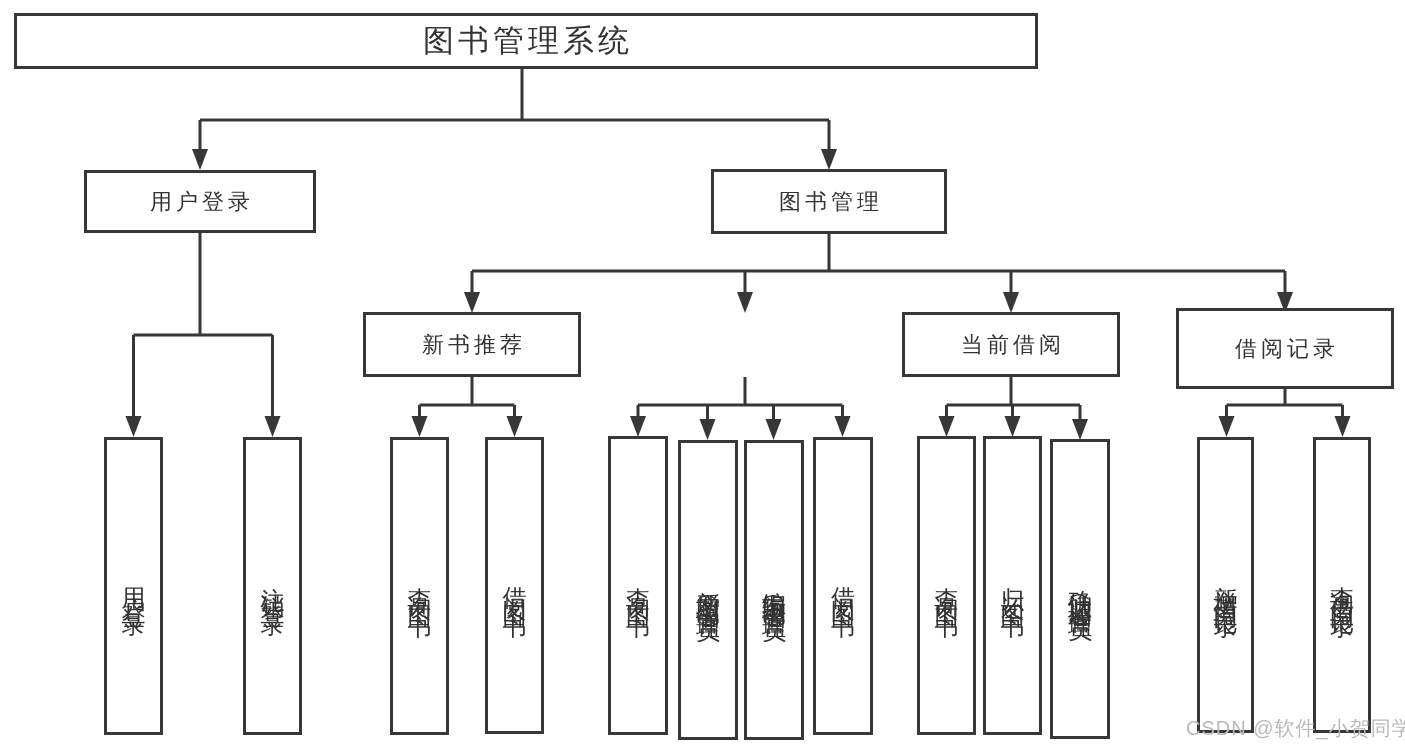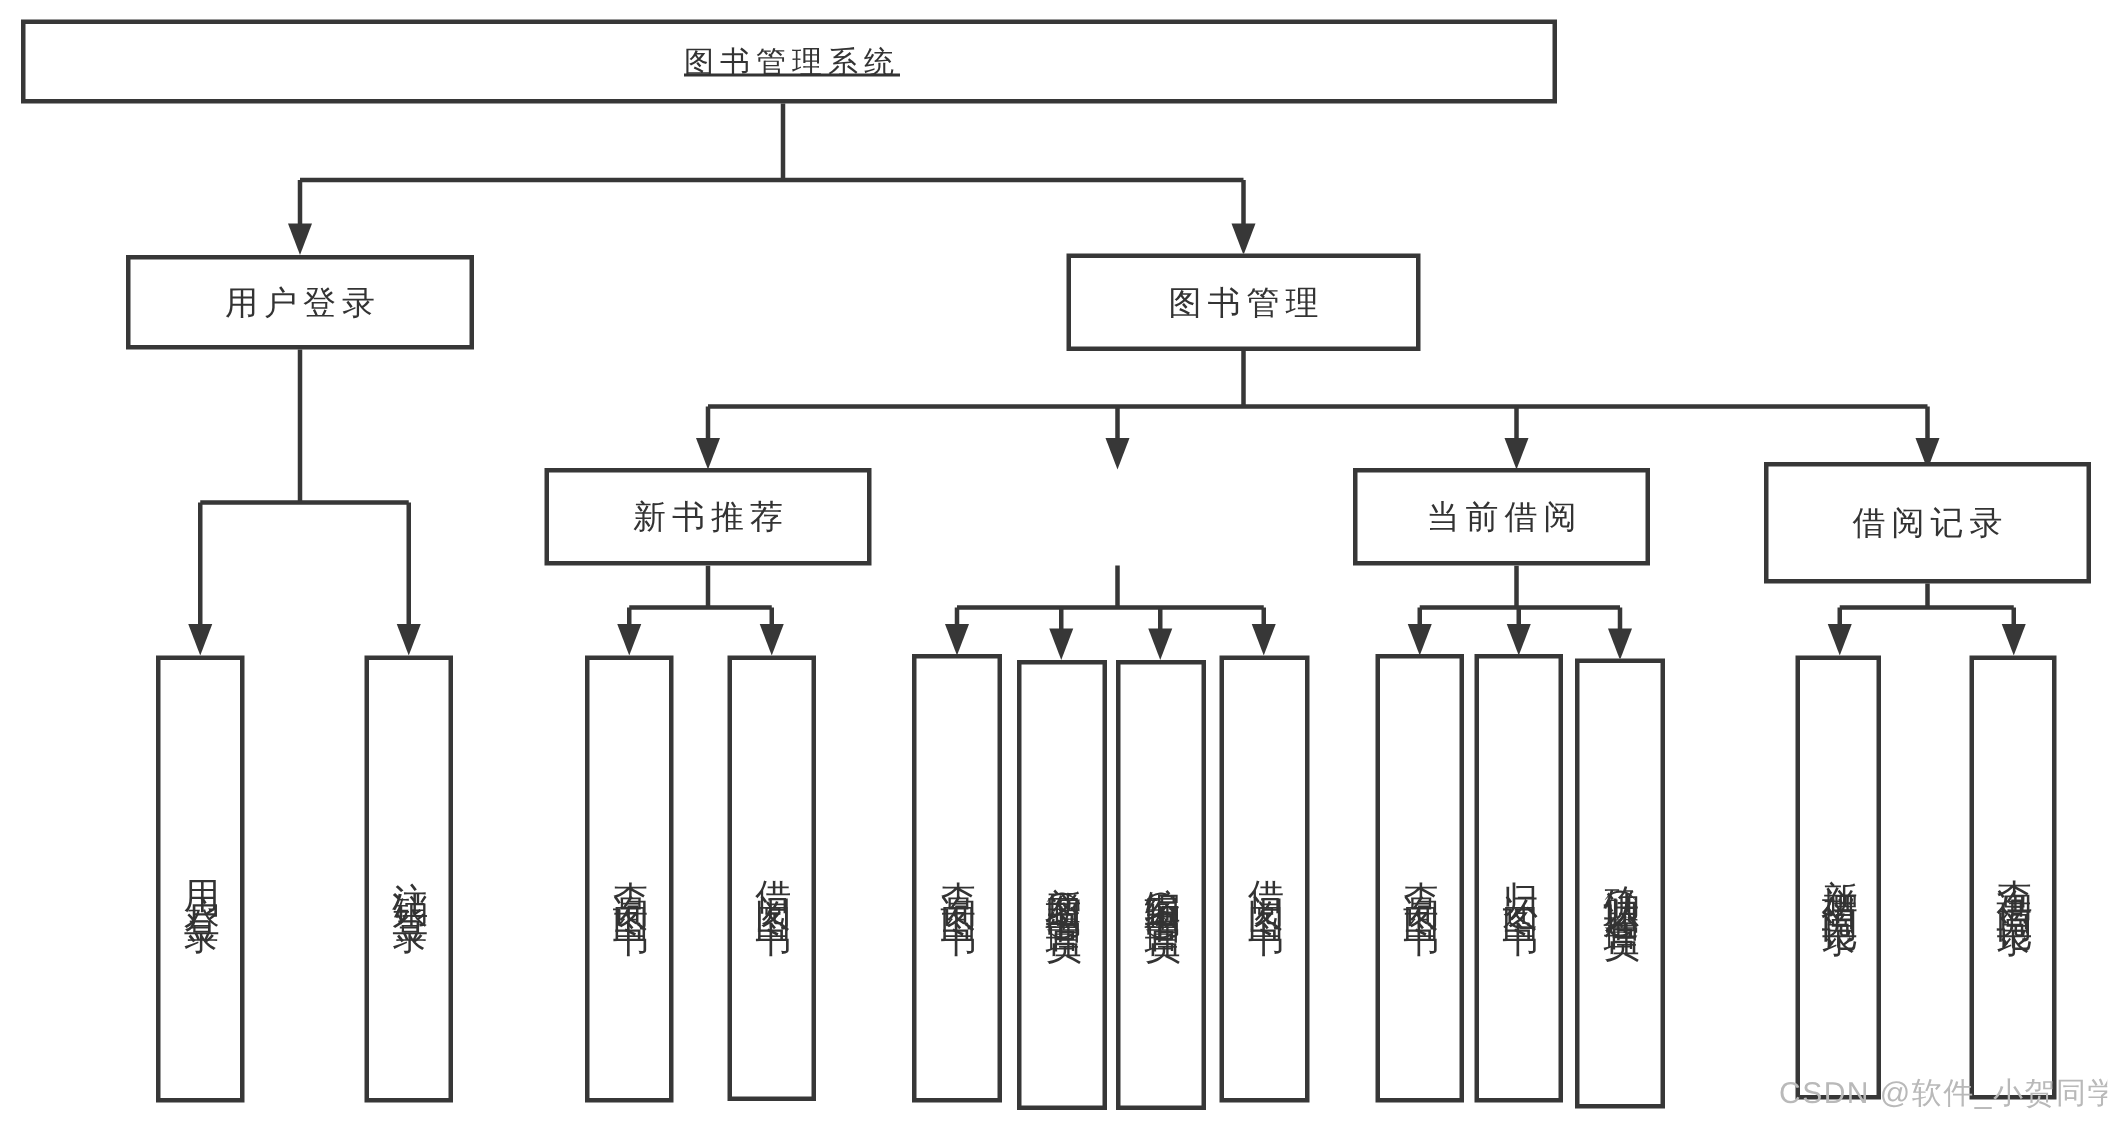--- a/index.html
+++ b/index.html
@@ -33,22 +33,21 @@
     justify-content: center;
     z-index: 2;
   }
   .hbox {
     font-size: 22px;
     letter-spacing: 4px;
     text-indent: 4px;
     white-space: nowrap;
   }
   .root {
-    font-size: 20px;
-    text-decoration: underline;
+    font-size: 31px;
   }
   .vbox {
     writing-mode: vertical-rl;
     -webkit-writing-mode: vertical-rl;
     text-orientation: mixed;
     font-size: 24px;
     line-height: 1;
     white-space: nowrap;
   }
   .v4 { letter-spacing: 9px; }
@@ -109,21 +108,21 @@
       <polygon points="1334.5,416 1350.5,416 1342.5,437"></polygon>
     </g>
   </svg>
 
   <div class="node hbox root" style="left:14px; top:13px; width:1024px; height:56px;">图书管理系统</div>
 
   <div class="node hbox" style="left:84px; top:170px; width:232px; height:63px;">用户登录</div>
   <div class="node hbox" style="left:711px; top:169px; width:236px; height:65px;">图书管理</div>
 
   <div class="node hbox" style="left:363px; top:312px; width:218px; height:65px;">新书推荐</div>
-  <div class="node hbox" style="left:902px; top:312px; width:198px; height:65px;">当前借阅</div>
+  <div class="node hbox" style="left:902px; top:312px; width:218px; height:65px;">当前借阅</div>
   <div class="node hbox" style="left:1176px; top:308px; width:218px; height:81px;">借阅记录</div>
 
   <div class="node vbox v4" style="left:104px; top:437px; width:59px; height:298px;">用户登录</div>
   <div class="node vbox v4" style="left:243px; top:437px; width:59px; height:298px;">注销登录</div>
 
   <div class="node vbox v4" style="left:390px; top:437px; width:59px; height:298px;">查询图书</div>
   <div class="node vbox v4" style="left:485px; top:437px; width:59px; height:297px;">借阅图书</div>
 
   <div class="node vbox v4" style="left:608px; top:436px; width:60px; height:299px;">查询图书</div>
   <div class="node vbox v9" style="left:678px; top:440px; width:60px; height:300px;">新增图书（管理员）</div>

